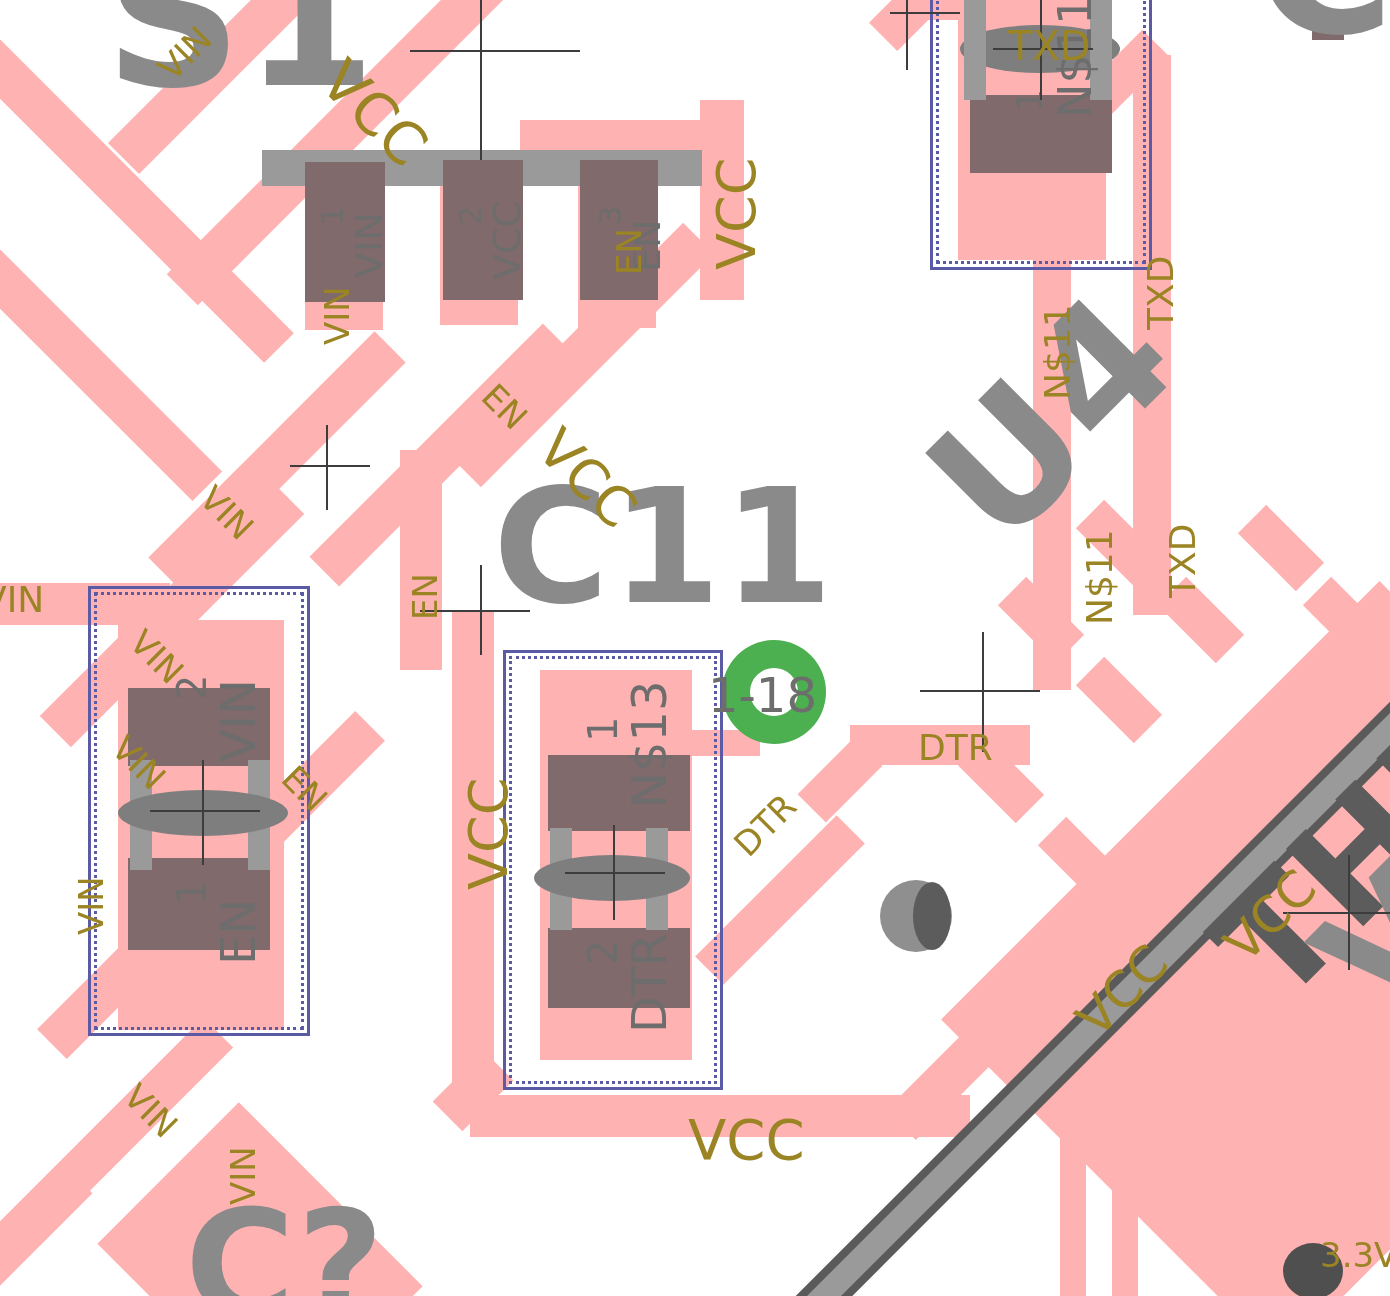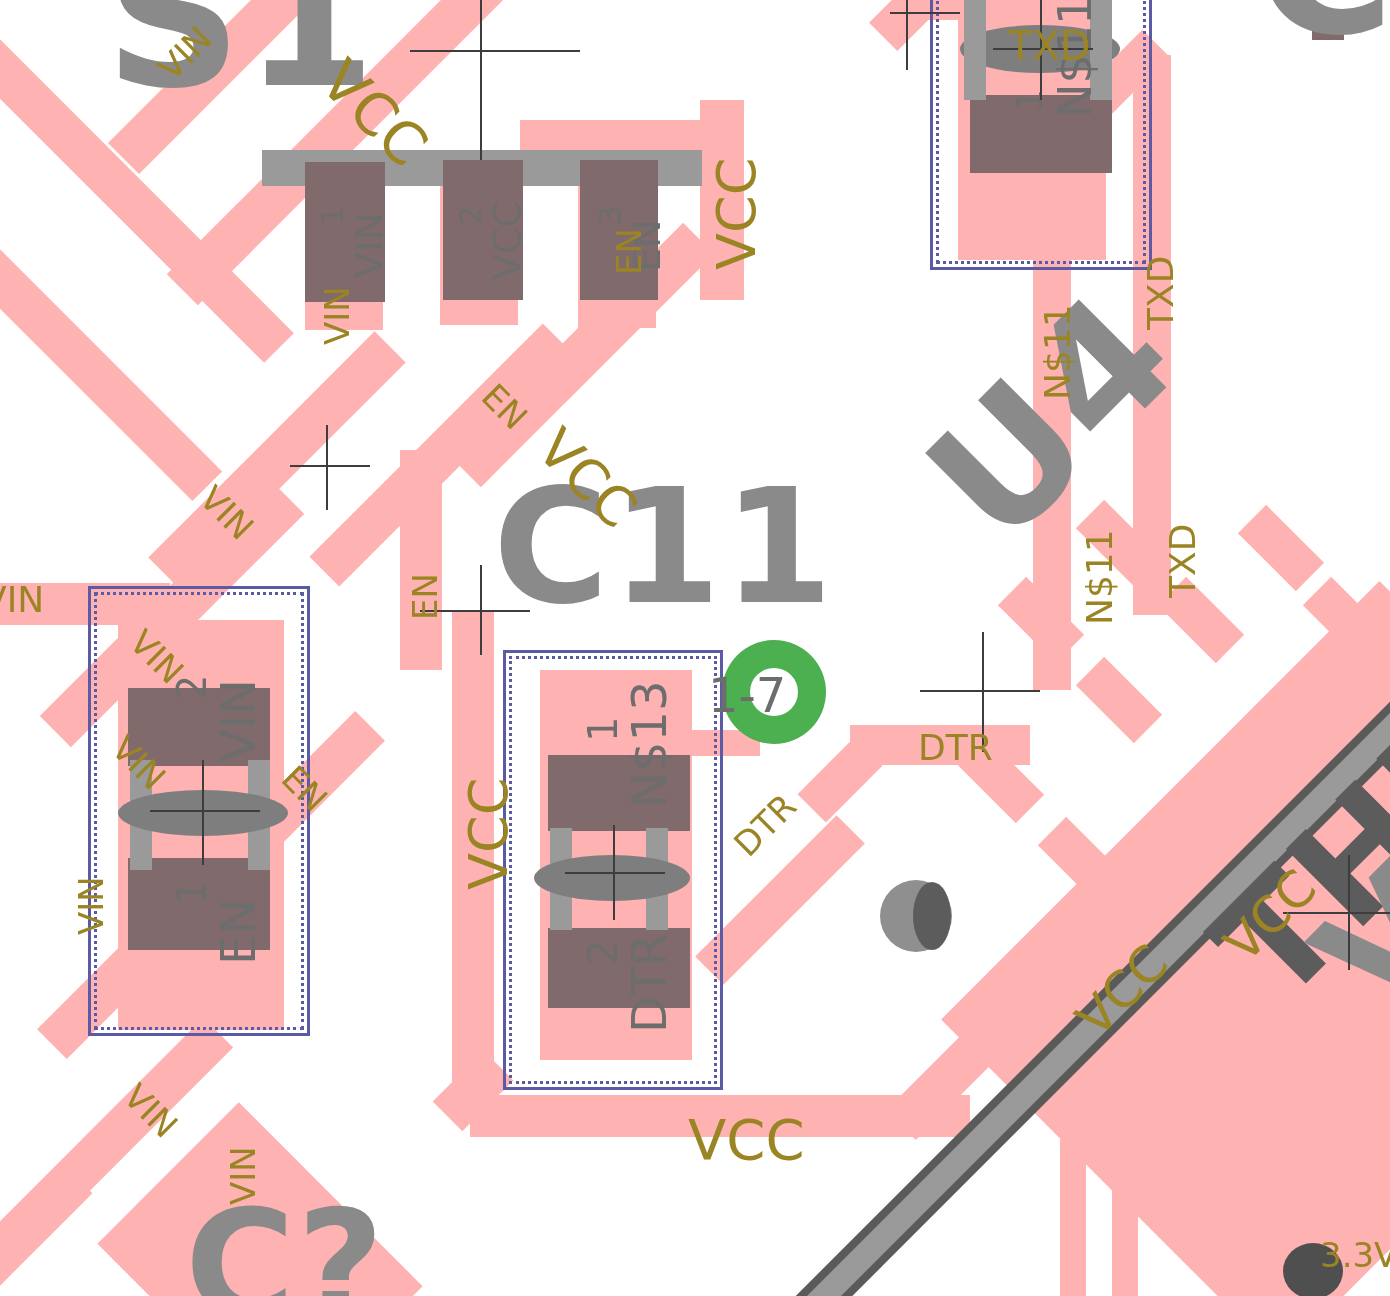--- a/index.html
+++ b/index.html
@@ -362,16 +362,16 @@
 
     <div class="net" style="left:1068px;top:1010px;font-size:50px;transform:rotate(-45deg);transform-origin:left top;">VCC</div>
 
     <div class="net" style="left:1216px;top:935px;font-size:50px;transform:rotate(-45deg);transform-origin:left top;">VCC</div>
 
     <div class="net" style="left:1320px;top:1238px;font-size:34px;">3.3V</div>
   </div>
 
   <div class="layer l-anno">
     <div class="anno-circle" style="left:722px;top:640px;width:104px;height:104px;"></div>
-    <div class="anno-text" style="left:708px;top:667px;font-size:48px;">1-7</div>
+    <div class="anno-text" style="left:708px;top:667px;font-size:48px;">1-18</div>
   </div>
 
 </div>
 
 </body></html>

